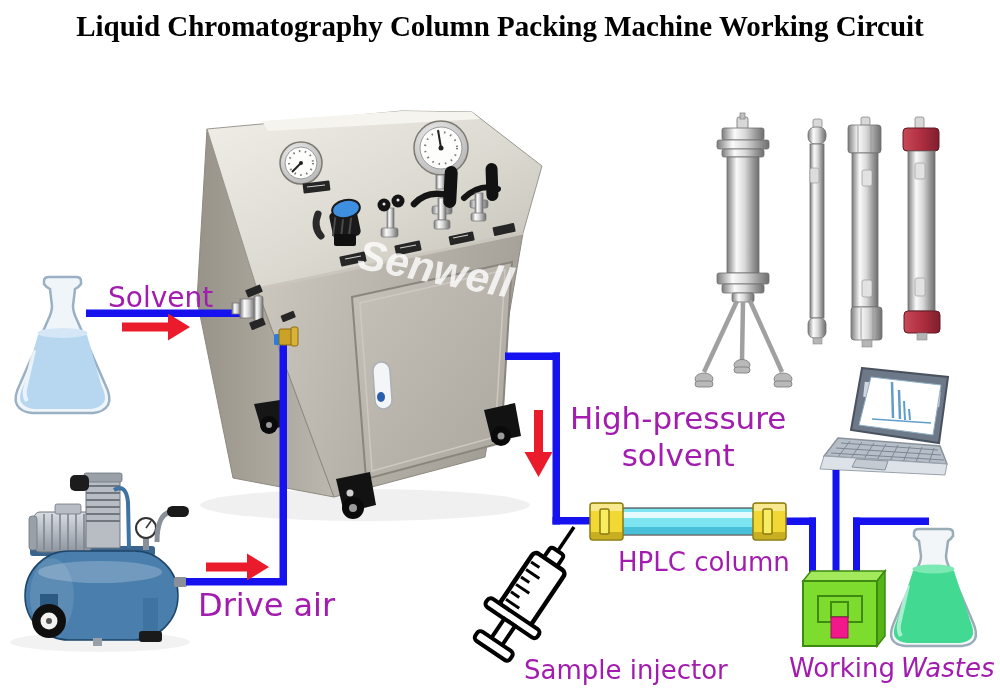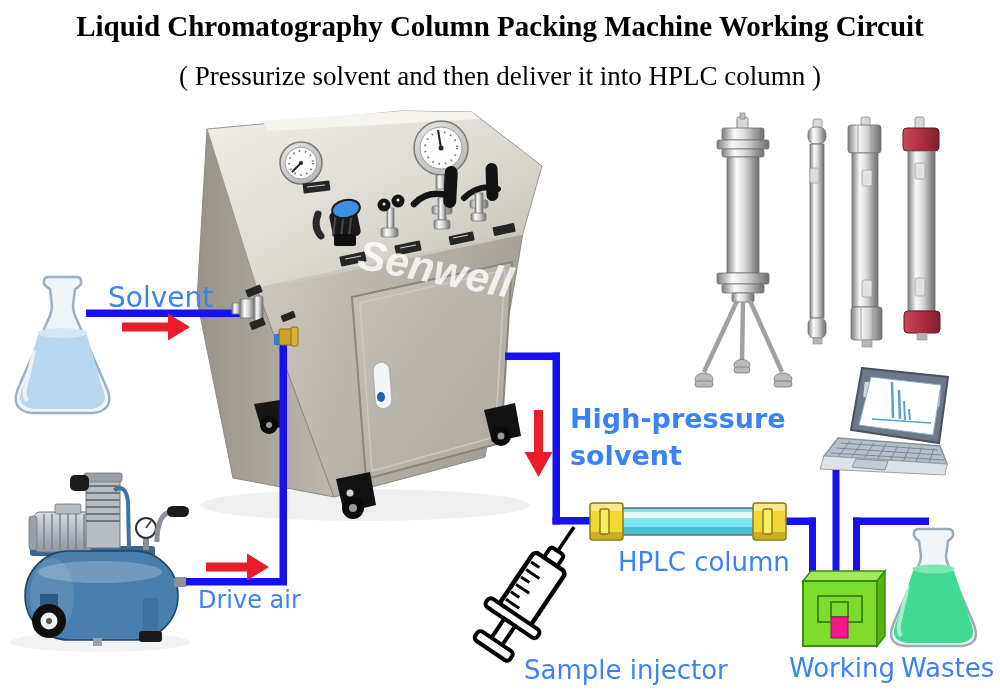--- a/index.html
+++ b/index.html
@@ -1,19 +1,19 @@
 <!DOCTYPE html>
 <html><head>
 <meta charset="utf-8">
 <style>
   html,body{margin:0;padding:0;background:#ffffff;}
   #stage{position:relative;width:1000px;height:700px;background:#ffffff;overflow:hidden;
          font-family:"DejaVu Sans",sans-serif;}
   #art{position:absolute;left:0;top:0;}
-  .lbl{position:absolute;color:#3b82f6;font-size:26px;line-height:1.3;white-space:nowrap;}
+  .lbl{position:absolute;color:#a21caf;font-size:26px;line-height:1.3;white-space:nowrap;text-align:center;}
   .title{position:absolute;left:0;right:0;top:10px;text-align:center;
          font-family:Liberation Serif, serif;font-weight:bold;font-size:29px;color:#000;}
   .subtitle{position:absolute;left:0;right:0;top:61px;text-align:center;
          font-family:"Liberation Serif",serif;font-size:27px;color:#000;}
   .hp{line-height:37px;}
 </style>
 </head>
 <body>
 
 <div id="stage">
@@ -398,25 +398,24 @@
 
   <g>
     <path d="M914,533 L914,536 Q916,539 919,541 L921,556 Q921,561 917,569 L895,620 Q889,633 892,639 Q895,645 905,646 L962,646 Q972,645 975,639 Q978,633 972,620 L950,569 Q946,561 946,556 L948,541 Q951,539 953,536 L953,533 Q953,529 948,529 L919,529 Q914,529 914,533 Z" fill="#f2f6f9" stroke="#9aacb8" stroke-width="2.5"></path>
     <path d="M913,571 L897,620 Q892,632 895,637 Q898,642 907,643 L960,643 Q969,642 972,637 Q975,632 970,620 L954,571 Q945,566 933,566 Q921,566 913,571 Z" fill="#42da92"></path>
     <ellipse cx="933.5" cy="569" rx="21" ry="4.5" fill="#7ce8b4"></ellipse>
     <path d="M908,585 L900,620 Q897,630 901,636" fill="none" stroke="#ffffff" stroke-width="4" opacity="0.55"></path>
   </g>
 </svg>
 
   <div class="title">Liquid Chromatography Column Packing Machine Working Circuit</div>
-  <div class="subtitle">( Pressurize solvent and then deliver it into HPLC column )</div>
 
   <div class="lbl" style="left:108px;top:280px;font-size:28px;">Solvent</div>
-  <div class="lbl" style="left:198px;top:585px;font-size:24px;">Drive air</div>
-  <div class="lbl hp" style="left:570px;top:400px;font-size:27px;font-weight:bold;">
+  <div class="lbl" style="left:198px;top:585px;font-size:32px;">Drive air</div>
+  <div class="lbl hp" style="left:570px;top:400px;font-size:31px;">
     <span>High-pressure</span><br>
     <span>solvent</span>
   </div>
   <div class="lbl" style="left:524px;top:654px;">Sample injector</div>
   <div class="lbl" style="left:618px;top:546px;">HPLC column</div>
   <div class="lbl" style="left:789px;top:652px;">Working</div>
-  <div class="lbl" style="left:901px;top:652px;">Wastes</div>
+  <div class="lbl" style="left:901px;top:652px;font-style:italic;">Wastes</div>
 </div>
 
 </body></html>

